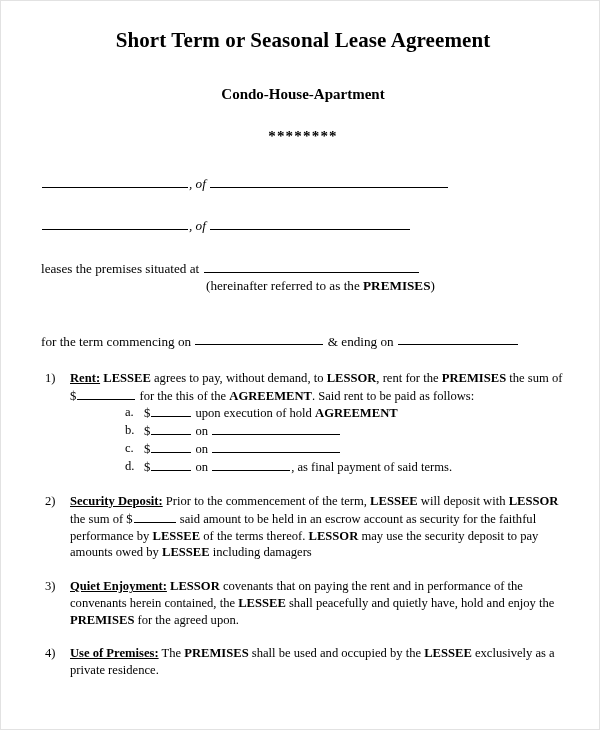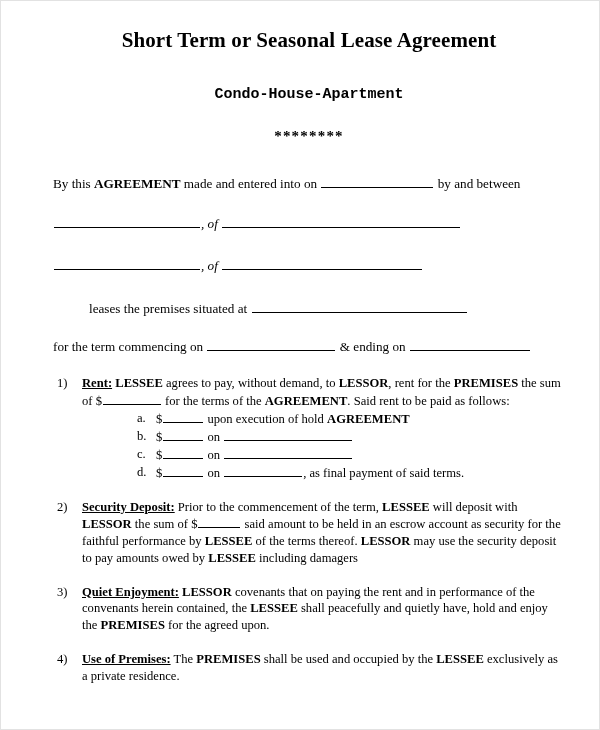--- a/index.html
+++ b/index.html
@@ -13,41 +13,39 @@
     color: #000000;
   }
   .page {
     position: relative;
     width: 600px;
     height: 730px;
     box-sizing: border-box;
     background: #ffffff;
     border: 1px solid #e2e2e2;
     overflow: hidden;
-    padding-left: 12px;
   }
   .doc-body {
     padding: 18px 34px 0 40px;
   }
 
   
   .doc-title {
     text-align: center;
     font-weight: bold;
     font-size: 21px;
     line-height: 1.2;
     letter-spacing: 0.1px;
     margin: 9px 0 0 0;
   }
   .doc-subtitle {
     text-align: center;
     font-weight: bold;
     font-size: 15px;
     margin: 33px 0 0 0;
-    font-family: Liberation Mono, monospace;
   }
   .doc-stars {
     text-align: center;
     font-weight: bold;
     font-size: 15px;
     letter-spacing: 1.2px;
     margin: 25px 0 0 0;
   }
 
   
@@ -62,24 +60,23 @@
   }
   .party-block {
     margin-top: 22px;
     font-style: italic;
   }
   .party-block.second {
     margin-top: 24px;
   }
   .premises-block {
     margin-top: 25px;
-    margin-left: 36px;
   }
   .term-block {
-    margin-top: 20px;
+    margin-top: 37px;
   }
   .sub-line {
     margin: 1px 0 0 0;
     padding-left: 157px;
     white-space: nowrap;
   }
   .sub-line.premises-sub {
     padding-left: 165px;
   }
 
@@ -151,56 +148,56 @@
 
 <div class="page">
   <div class="doc-body">
 
     <h1 class="doc-title">Short Term or Seasonal Lease Agreement</h1>
     <h2 class="doc-subtitle">Condo-House-Apartment</h2>
     <div class="doc-stars">********</div>
 
     <div class="intro">
 
-      <p class="intro-line">
-        <span>By this </span><b>AGREEMENT</b><span> made and entered into on </span><span class="blank b-date"></span><span> by and between</span>
-      </p>
 
       <div class="party-block">
         <p class="intro-line">
           <span class="blank b-name"></span><span>, of </span><span class="blank b-addr"></span>
         </p>
       </div>
 
       <div class="party-block second">
         <p class="intro-line">
           <span class="blank b-name"></span><span>, of </span><span class="blank b-addr2"></span>
         </p>
       </div>
 
       <div class="premises-block">
         <p class="intro-line">
           <span>leases the premises situated at </span><span class="blank b-prem"></span>
+        </p>
+        <p class="sub-line premises-sub">
+          <span>(hereinafter referred to as the </span><b>PREMISES</b><span>)</span>
         </p>
       </div>
 
       <div class="term-block">
         <p class="intro-line">
           <span>for the term commencing on </span><span class="blank b-start"></span><span> &amp; ending on </span><span class="blank b-end"></span>
         </p>
       </div>
 
     </div>
 
     <div class="clauses">
 
       <div class="clause">
         <span class="clause-num">1)</span>
         <div>
-          <span class="clause-head">Rent:</span><span> </span><b>LESSEE</b><span> agrees to pay, without demand, to </span><b>LESSOR</b><span>, rent for the </span><b>PREMISES</b><span> the sum of $</span><span class="blank b-sum"></span><span> for the terms of the </span><b>AGREEMENT</b><span>. Said rent to be paid as follows:</span>
+          <span class="clause-head">Rent:</span><span> </span><b>LESSEE</b><span> agrees to pay, without demand, to </span><b>LESSOR</b><span>, rent for the </span><b>PREMISES</b><span> the sum of $</span><span class="blank b-sum"></span><span> for the this of the </span><b>AGREEMENT</b><span>. Said rent to be paid as follows:</span>
         </div>
         <ul class="sublist">
           <li>
             <span class="letter">a.</span><span>$</span><span class="blank b-amt"></span><span> upon execution of hold </span><b>AGREEMENT</b>
           </li>
           <li>
             <span class="letter">b.</span><span>$</span><span class="blank b-amt"></span><span> on </span><span class="blank b-on"></span>
           </li>
           <li>
             <span class="letter">c.</span><span>$</span><span class="blank b-amt"></span><span> on </span><span class="blank b-on"></span>

